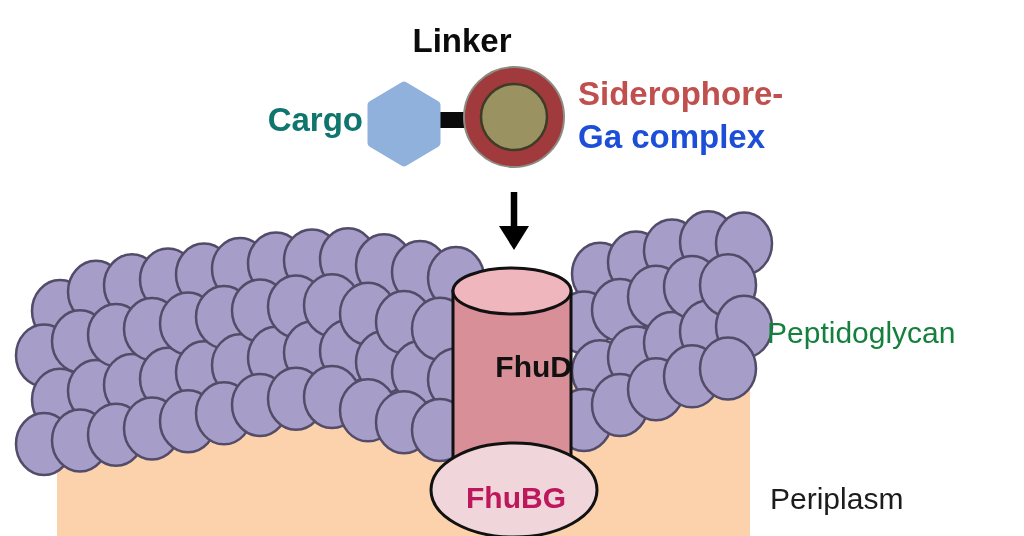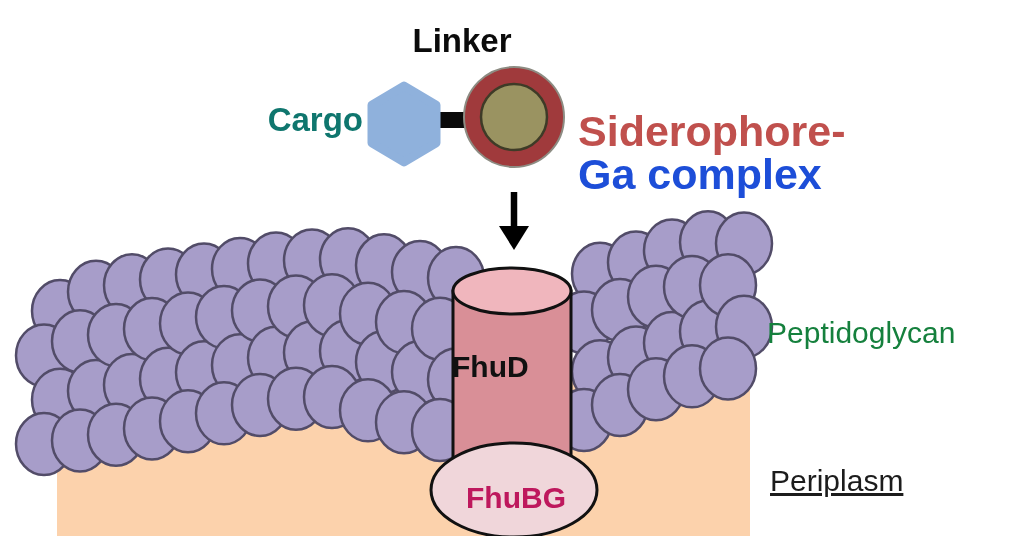--- a/index.html
+++ b/index.html
@@ -6,29 +6,29 @@
   html,body { width:1024px; height:536px; background:#ffffff; overflow:hidden;
               font-family:"Liberation Sans", sans-serif; }
   .stage { position:relative; width:984px; height:536px; background:#ffffff; }
   svg.diagram { position:absolute; left:0; top:0; }
 
   .label { position:absolute; white-space:nowrap; }
   .linker-label { left:362px; top:22px; width:200px; text-align:center;
                   font-size:33px; font-weight:bold; color:#0b0b0b; }
   .cargo-label  { left:223px; top:101px; width:140px; text-align:right;
                   font-size:33px; font-weight:bold; color:#0f766e; }
-  .sid-label    { left:578px; top:72px; font-size:43px; font-weight:bold; line-height:43px;margin-top:38px; }
+  .sid-label    { left:578px; top:72px; font-size:33px; font-weight:bold; line-height:43px; }
   .sid-line1    { display:block; color:#c0504d; }
   .sid-line2    { display:block; color:#1d4ed8; }
-  .fhud-label   { left:452px; top:350px; width:120px; text-align:left;
+  .fhud-label   { left:452px; top:350px; width:120px; text-align:right;
                   font-size:30px; font-weight:bold; color:#111111; }
   .fhubg-label  { left:436px; top:481px; width:160px; text-align:center;
                   font-size:30px; font-weight:bold; color:#be185d; }
   .pept-label   { left:767px; top:316px; font-size:30px; color:#15803d; }
-  .peri-label   { left:770px; top:464px; font-size:30px; color:#1c1c1c;text-decoration:underline; }
+  .peri-label   { left:770px; top:482px; font-size:30px; color:#1c1c1c; }
 </style>
 </head>
 <body>
 
 <div class="stage">
 
   <svg class="diagram" width="1024" height="536" viewBox="0 0 1024 536">
 
     <rect x="57" y="376" width="693" height="160" fill="#FCD2AC"></rect>
 

